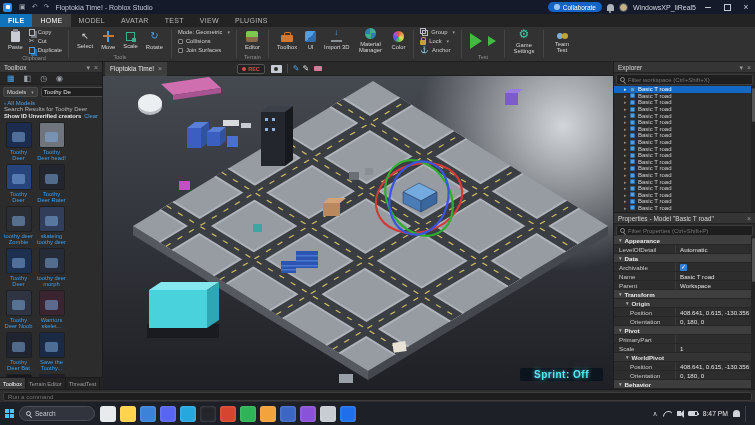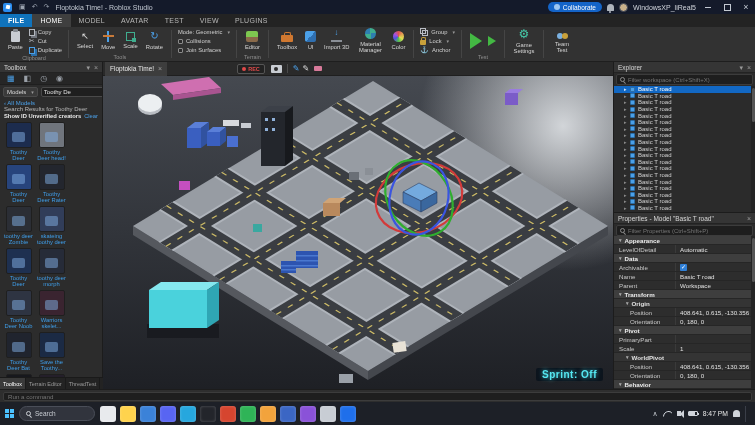--- a/index.html
+++ b/index.html
@@ -114,21 +114,21 @@
   .titem .thumb::after{content:"";display:block;width:13px;height:10px;margin:9px auto 0;background:rgba(130,175,230,.5);border-radius:2px}
   .titem .tname{width:33px;font-size:5.8px;line-height:1.12;color:#3f9eea;text-align:center;height:13px;overflow:hidden;padding:1px 1px 0}
 
   
   #panelTabs{position:absolute;left:0;top:377px;width:103px;height:12px;background:#232323;display:flex;align-items:stretch;border-top:1px solid #1a1a1a}
   .ptab{display:flex;align-items:center;padding:0 3px;font-size:5.5px;color:#9a9a9a;border-right:1px solid #1a1a1a;white-space:nowrap}
   .ptab.active{background:#3a3a3a;color:#fff}
 
   
   #viewport{position:absolute;left:103px;top:76px;width:510px;height:313px;overflow:hidden;background:#26282d}
-  #sprint{position:absolute;right:10px;bottom:8px;background:rgba(8,18,28,.8);color:#55e8f2;font-size:10px;font-weight:bold;letter-spacing:.5px;padding:1px 6px;border-radius:2px;text-shadow:0 0 4px rgba(85,232,242,.8)}
+  #sprint{position:absolute;right:10px;bottom:8px;background:rgba(8,18,28,.8);color:#55e8f2;font-size:10px;font-weight:bold;letter-spacing:.5px;padding:1px 14px;border-radius:2px;text-shadow:0 0 4px rgba(85,232,242,.8)}
 
   
   #explorer{position:absolute;left:613px;top:62px;width:142px;height:150px;background:#2b2b2b;border-left:1px solid #1c1c1c;overflow:hidden}
   .filterbox{margin:1px 2px;height:11px;background:#1e1e1e;border:1px solid #3c3c3c;border-radius:2px;display:flex;align-items:center;padding:0 3px;gap:3px}
   .filterbox input{flex:1;min-width:0;background:transparent;border:none;outline:none;color:#bbb;font-size:6px;font-family:"Liberation Sans",sans-serif}
   .mag{width:5px;height:5px;border:1px solid #8a8a8a;border-radius:50%;position:relative;flex:none}
   .mag::after{content:"";position:absolute;right:-2px;bottom:-2px;width:3px;height:1px;background:#8a8a8a;transform:rotate(45deg)}
   .tree{position:absolute;left:0;right:4px;top:24px;bottom:0;overflow:hidden}
   .exrow{display:flex;align-items:center;height:6.6px;padding-left:10px;color:#d0d0d0;font-size:6px;white-space:nowrap}
   .exrow.selected{background:#1268c4;color:#fff}

